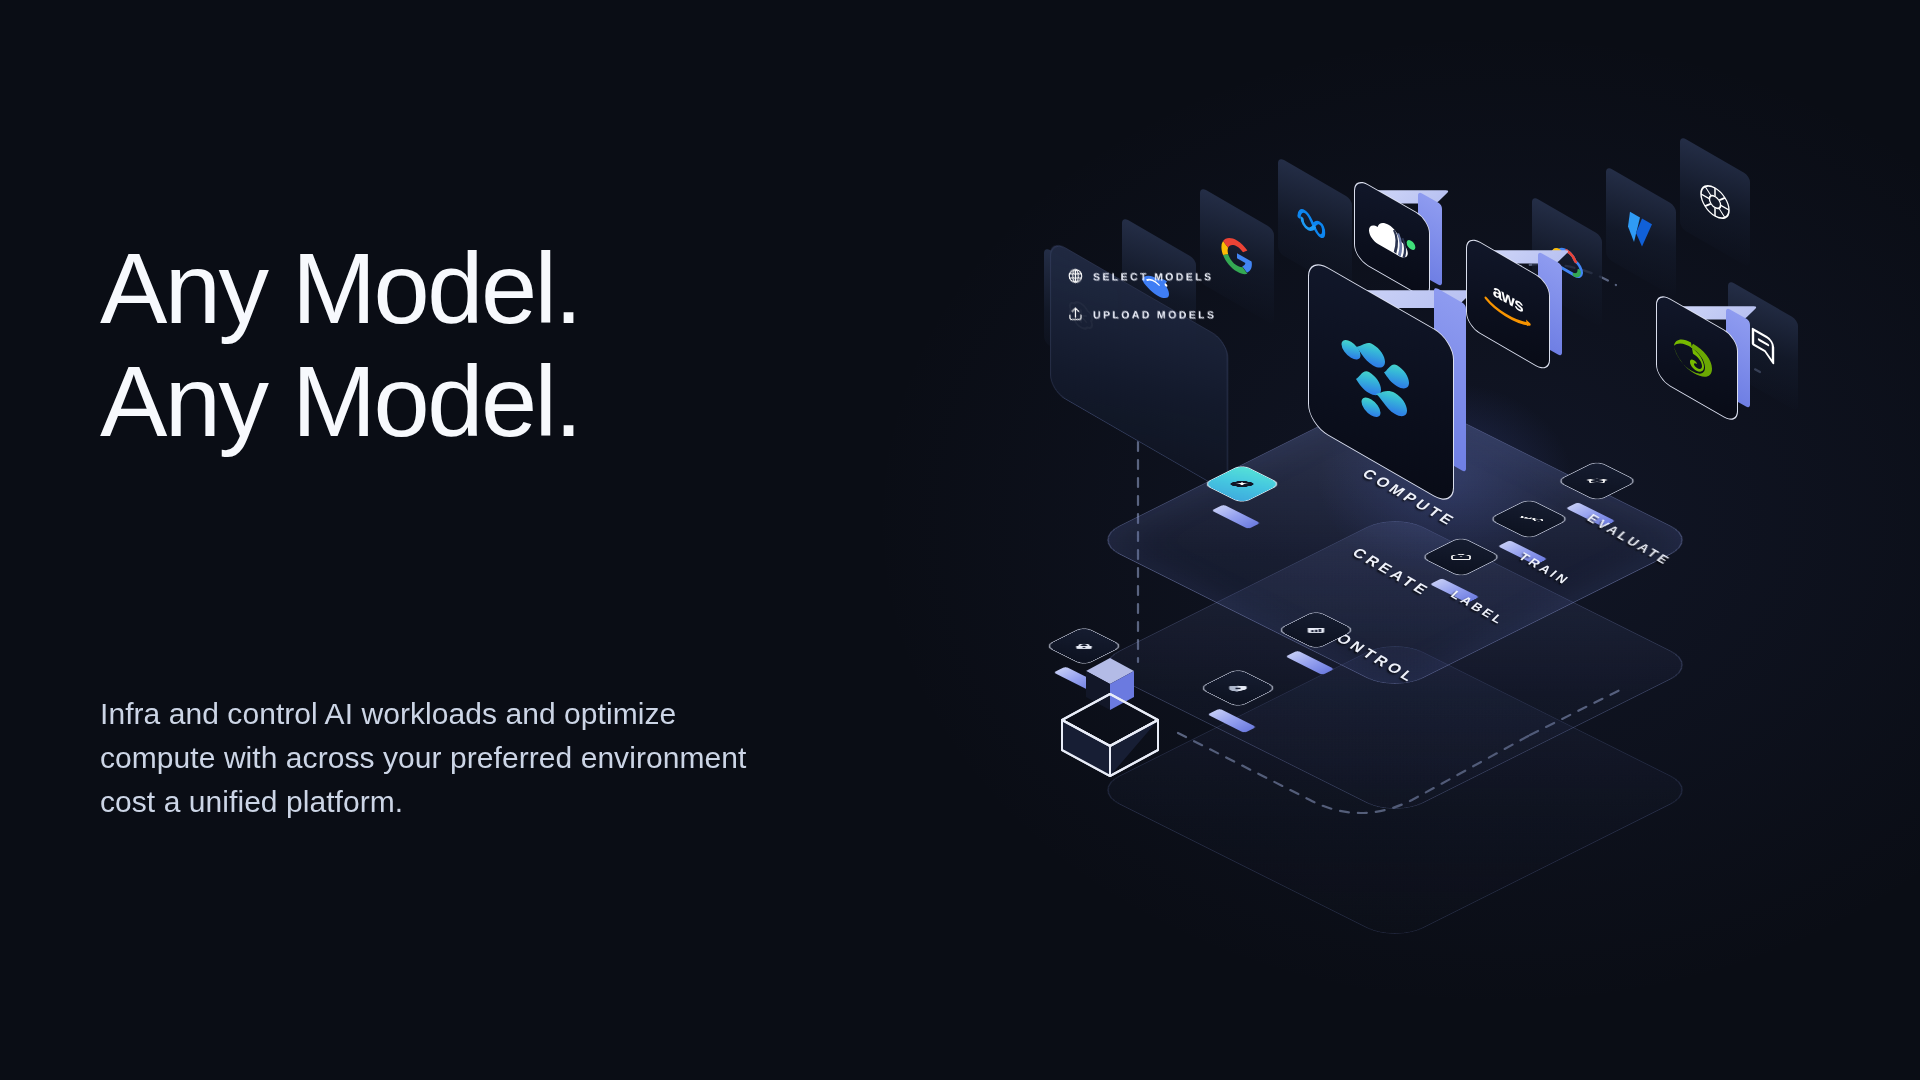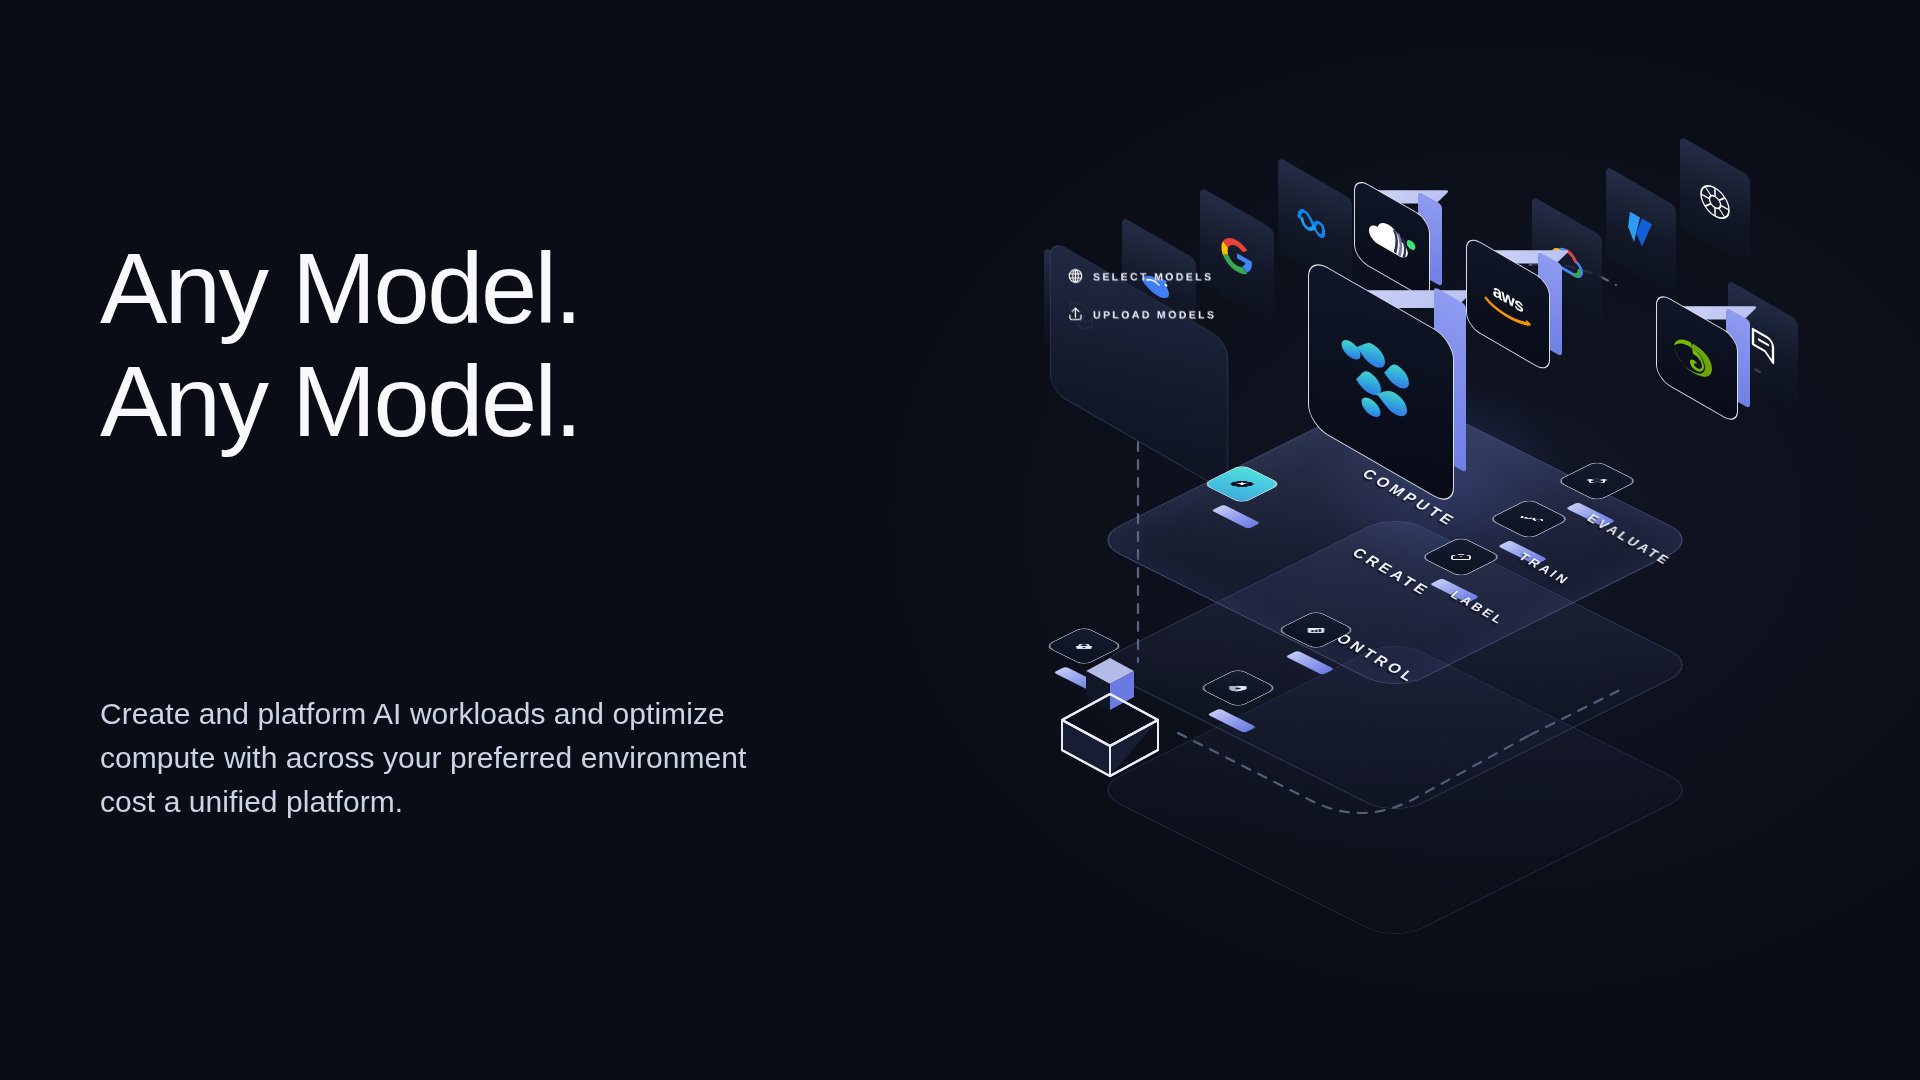--- a/index.html
+++ b/index.html
@@ -166,21 +166,21 @@
 <body>
 
 <div id="stage">
 
   <div id="copy">
     <div class="headline">Any Model.</div>
     <div class="headline">Any Model.</div>
   </div>
 
   <div id="subcopy">
-    <span class="ln">Create and platform AI workloads and optimize</span>
+    <span class="ln">Infra and control AI workloads and optimize</span>
     <span class="ln">compute with across your preferred environment</span>
     <span class="ln">cost a unified platform.</span>
   </div>
 
   <div id="art">
 
     <svg id="wires" viewBox="0 0 800 700">
       <g fill="none" stroke="#5a6480" stroke-width="2.2" stroke-dasharray="9 9" stroke-linecap="round">
         <path d="M78 292 L78 512"></path>
         <path d="M118 583 L250 650 Q300 676 352 650 L470 585"></path>

